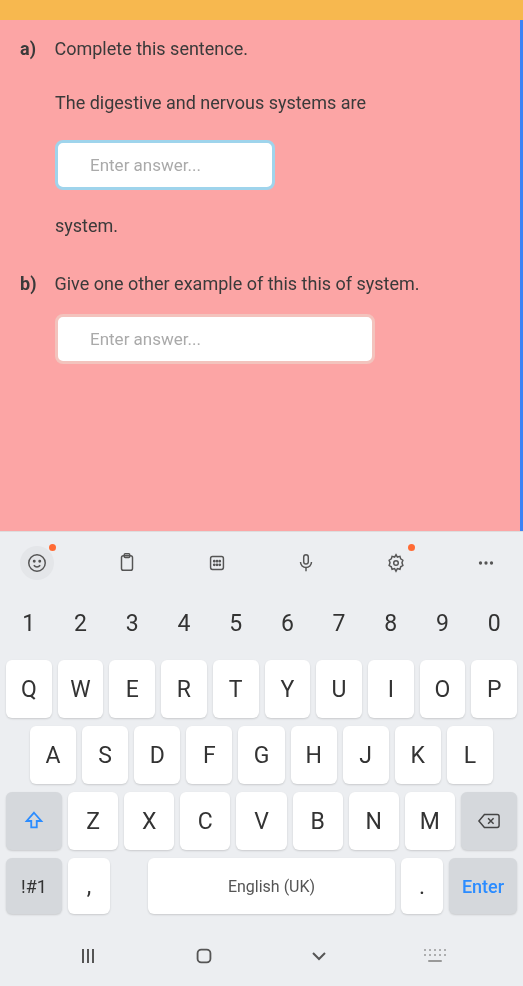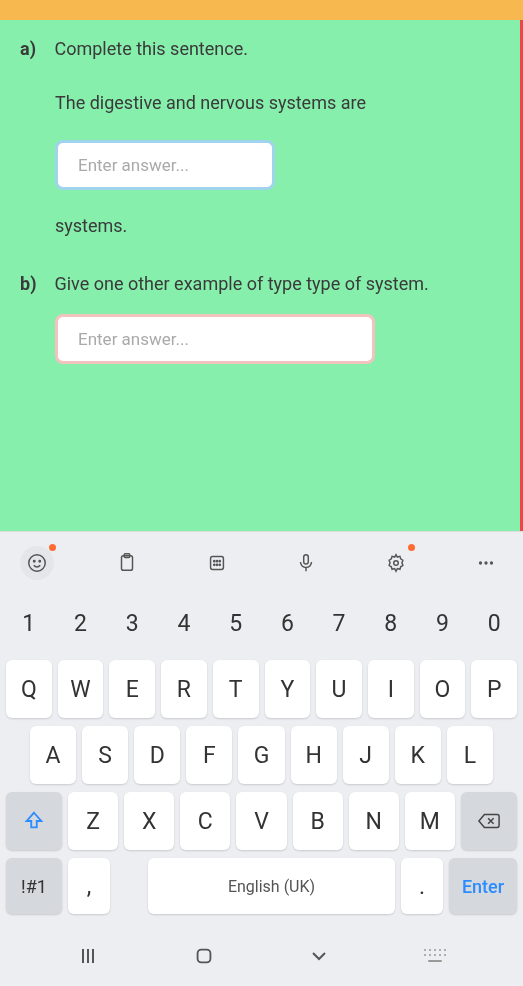--- a/index.html
+++ b/index.html
@@ -16,22 +16,22 @@
       flex-direction: column;
       overflow: hidden;
     }
     .top-bar {
       height: 20px;
       background: #f7b84f;
     }
     .content-area {
       flex: 1;
       padding: 15px 20px;
-      background: #86efac;
-      border-right: 3px solid #ef4444;
+      background: #fca5a5;
+      border-right: 3px solid #3b82f6;
       color: #3a3a3a;
       font-size: 18px;
       line-height: 1.6;
     }
     .question {
       margin-bottom: 30px;
     }
     .question-label {
       font-weight: 700;
       display: inline-block;
@@ -51,21 +51,21 @@
       gap: 22px;
     }
     .sentence-line {
       display: flex;
       gap: 20px;
       flex-wrap: wrap;
     }
     .answer-input {
       border: 3px solid #9fd4ec;
       border-radius: 8px;
-      padding: 12px 20px;
+      padding: 12px 32px;
       font-size: 17px;
       color: #999;
       width: 220px;
       outline: none;
       background: #fff;
     }
     .answer-input::placeholder {
       color: #aaa;
     }
     .answer-input.pink {
@@ -204,28 +204,28 @@
     <span class="question-label">a)</span>
     <span class="question-text">Complete this sentence.</span>
     <div class="sentence-body">
       <div class="sentence-line">
         <span>The digestive and nervous systems are</span>
       </div>
       <div class="sentence-line">
         <input type="text" class="answer-input" placeholder="Enter answer..." style="">
       </div>
       <div class="sentence-line">
-        <span>systems.</span>
+        <span>system.</span>
       </div>
     </div>
   </div>
 
   <div class="question">
     <span class="question-label">b)</span>
-    <span class="question-text">Give one other example of type type of system.</span>
+    <span class="question-text">Give one other example of this this of system.</span>
     <div class="answer-b-wrap">
       <input type="text" class="answer-input pink" placeholder="Enter answer..." style="">
     </div>
   </div>
 </div>
 
 <div class="keyboard">
   <div class="kb-toolbar">
     <div class="kb-icon circle">
       <svg width="22" height="22" viewBox="0 0 24 24" fill="none" stroke="#555" stroke-width="1.6">

